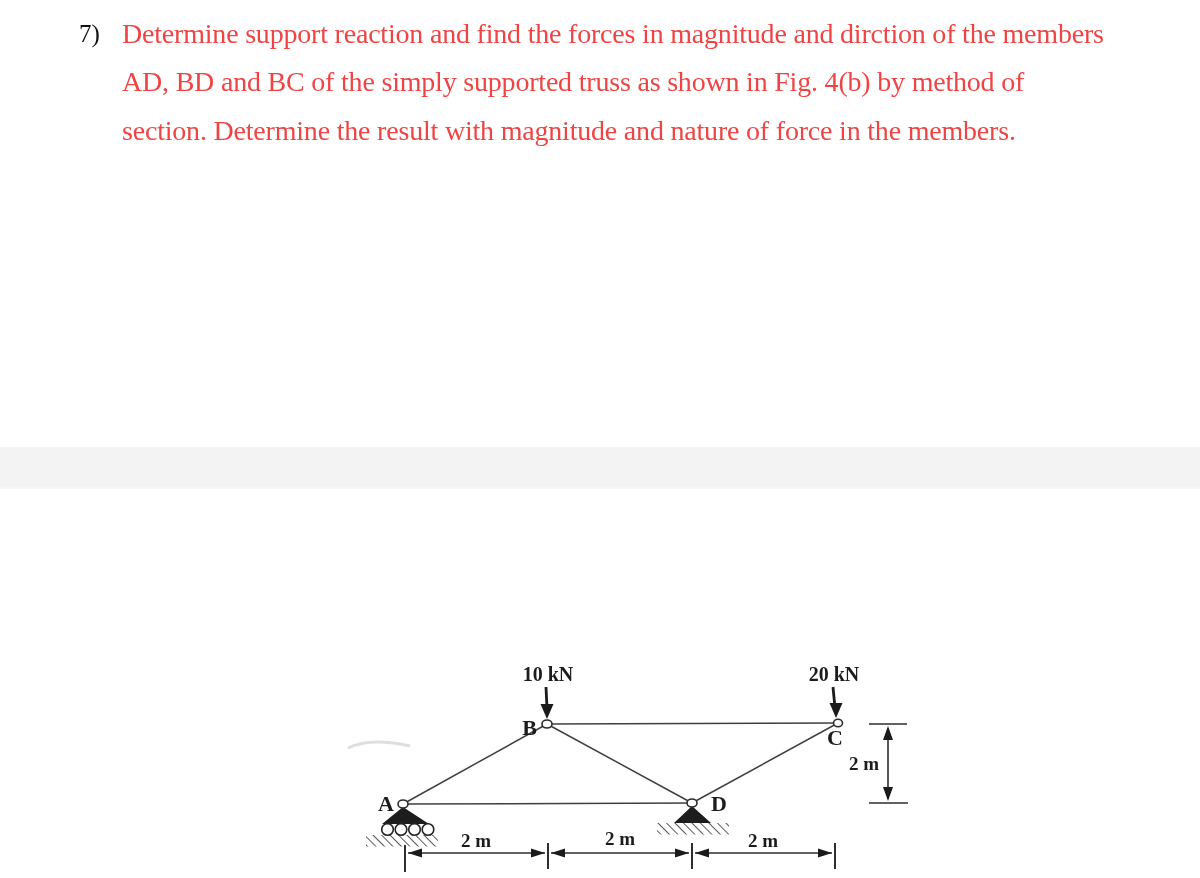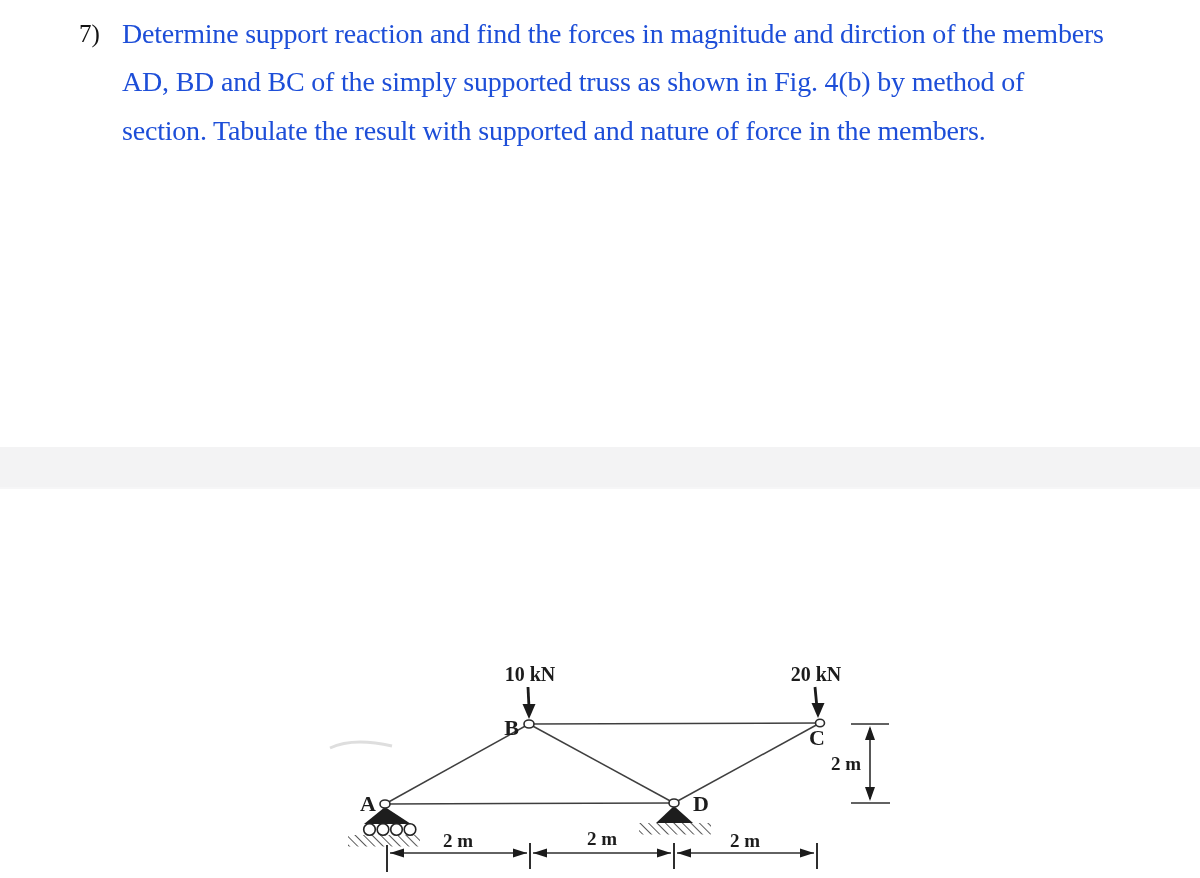--- a/index.html
+++ b/index.html
@@ -10,52 +10,52 @@
     font-family: "Liberation Serif", serif;
     overflow: hidden;
   }
   .question-number {
     position: absolute; left: 79px; top: 10px;
     font-size: 25px; line-height: 48px;
     color: #131313; white-space: nowrap;
   }
   .question-lines {
     position: absolute; left: 122px; top: 10px;
-    color: #1d4ed8;
+    color: #ef4444;
   }
   .question-line {
     font-size: 28px; line-height: 48.3px;
     letter-spacing: -0.2px;
     white-space: nowrap;
   }
   .divider-band {
     position: absolute; left: 0; top: 447px;
     width: 1200px; height: 40px;
     background: #f3f3f4;
     border-bottom: 2px solid #f6f6f7;
   }
   .figure-wrap {
-    position: absolute; left: 312px; top: 640px;
+    position: absolute; left: 330px; top: 640px;
     width: 600px; height: 238px;
   }
   svg text {
     font-family: "Liberation Serif", serif;
     font-weight: bold;
     fill: #1c1c1c;
   }
 </style>
 </head>
 <body>
 
 <div class="question-number">7)</div>
 
 <div class="question-lines">
   <div class="question-line">Determine support reaction and find the forces in magnitude and dirction of the members</div>
   <div class="question-line">AD, BD and BC of the simply supported truss as shown in Fig. 4(b) by method of</div>
-  <div class="question-line">section. Tabulate the result with supported and nature of force in the members.</div>
+  <div class="question-line">section. Determine the result with magnitude and nature of force in the members.</div>
 </div>
 
 <div class="divider-band"></div>
 
 <div class="figure-wrap">
   <svg width="600" height="238" viewBox="0 0 600 238">
     <defs>
       <pattern id="hatch" width="6" height="6" patternUnits="userSpaceOnUse" patternTransform="rotate(-45)">
         <line x1="0" y1="0" x2="0" y2="6" stroke="#3c3c3c" stroke-width="1.7"></line>
       </pattern>

